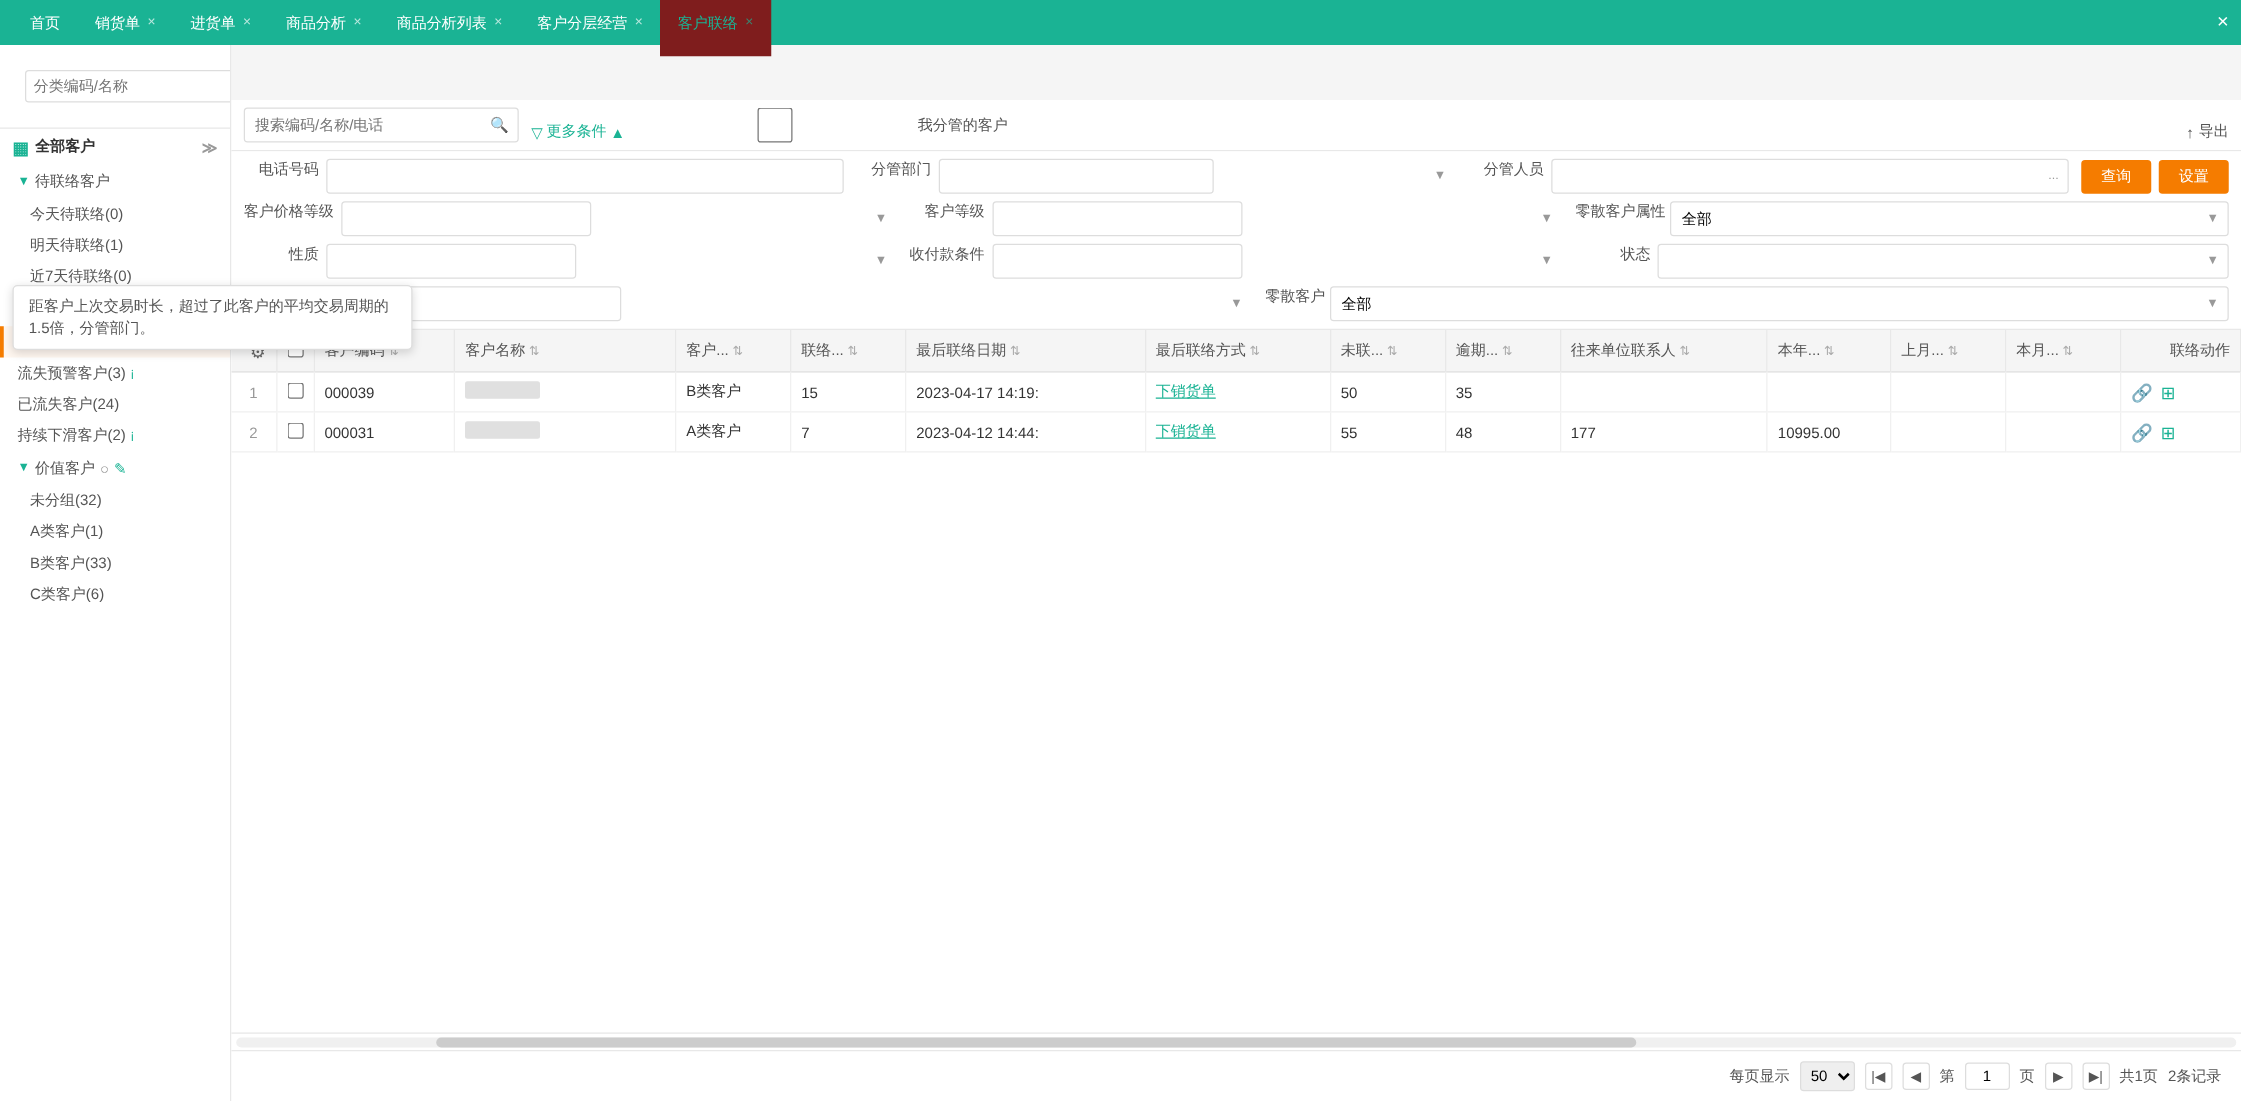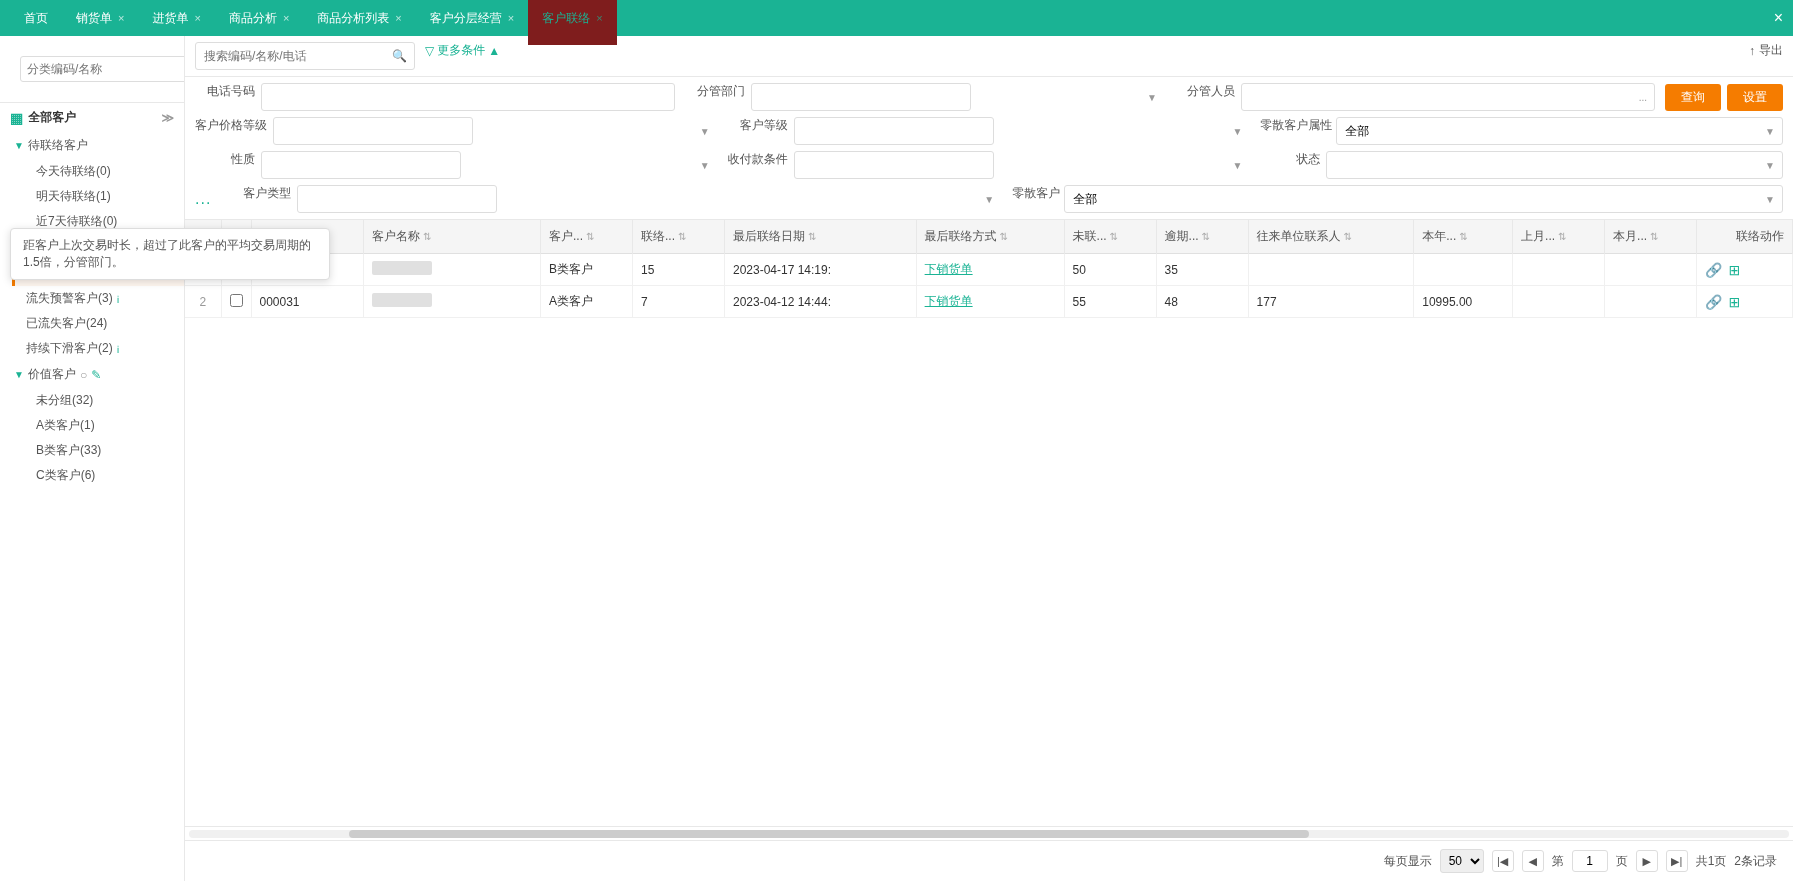--- a/index.html
+++ b/index.html
@@ -92,21 +92,20 @@
       display: flex;
       align-items: center;
     }
     .sidebar-group-title .arrow { margin-right: 4px; color: #1ab394; font-size: 10px; }
     .sidebar-item {
       padding: 4px 10px 4px 24px;
       color: #555;
       cursor: pointer;
       display: flex;
       align-items: center;
-      margin-left: 12px;
     }
     .sidebar-item.warning { color: #e67e22; background: #fff7f0; border-left: 3px solid #f57c00; }
     .sidebar-item .info-icon { margin-left: 4px; color: #1ab394; font-size: 10px; cursor: pointer; }
 
     
     .tooltip-box {
       position: absolute;
       left: 10px;
       top: 228px;
       background: white;
@@ -127,22 +126,23 @@
       flex-direction: column;
       overflow: hidden;
     }
 
     
     .filter-bar {
       background: #fff;
       border-bottom: 1px solid #e8e8e8;
       padding: 6px 10px;
       display: flex;
-      align-items: flex-start;
+      align-items: flex-end;
       gap: 10px;
+      margin-top: 44px;
     }
     .filter-bar input {
       width: 220px;
       height: 28px;
       border: 1px solid #ddd;
       border-radius: 3px;
       padding: 0 30px 0 8px;
       font-size: 12px;
       outline: none;
     }
@@ -495,20 +495,24 @@
 
     <div class="filter-bar">
       <div class="search-wrapper">
         <input type="text" style="width: 220px;" placeholder="搜索编码/名称/电话">
         <span class="search-icon">🔍</span>
       </div>
       <div class="more-filters">
         <span>▽</span>
         <span>更多条件</span>
         <span>▲</span>
+      </div>
+      <div class="my-customers">
+        <input type="checkbox" style="">
+        <span>我分管的客户</span>
       </div>
       <div class="export-btn" style="margin-left: auto;">
         <span>↑</span>
         <span>导出</span>
       </div>
     </div>
 
     <div class="filter-rows">
 
       <div class="filter-row">

